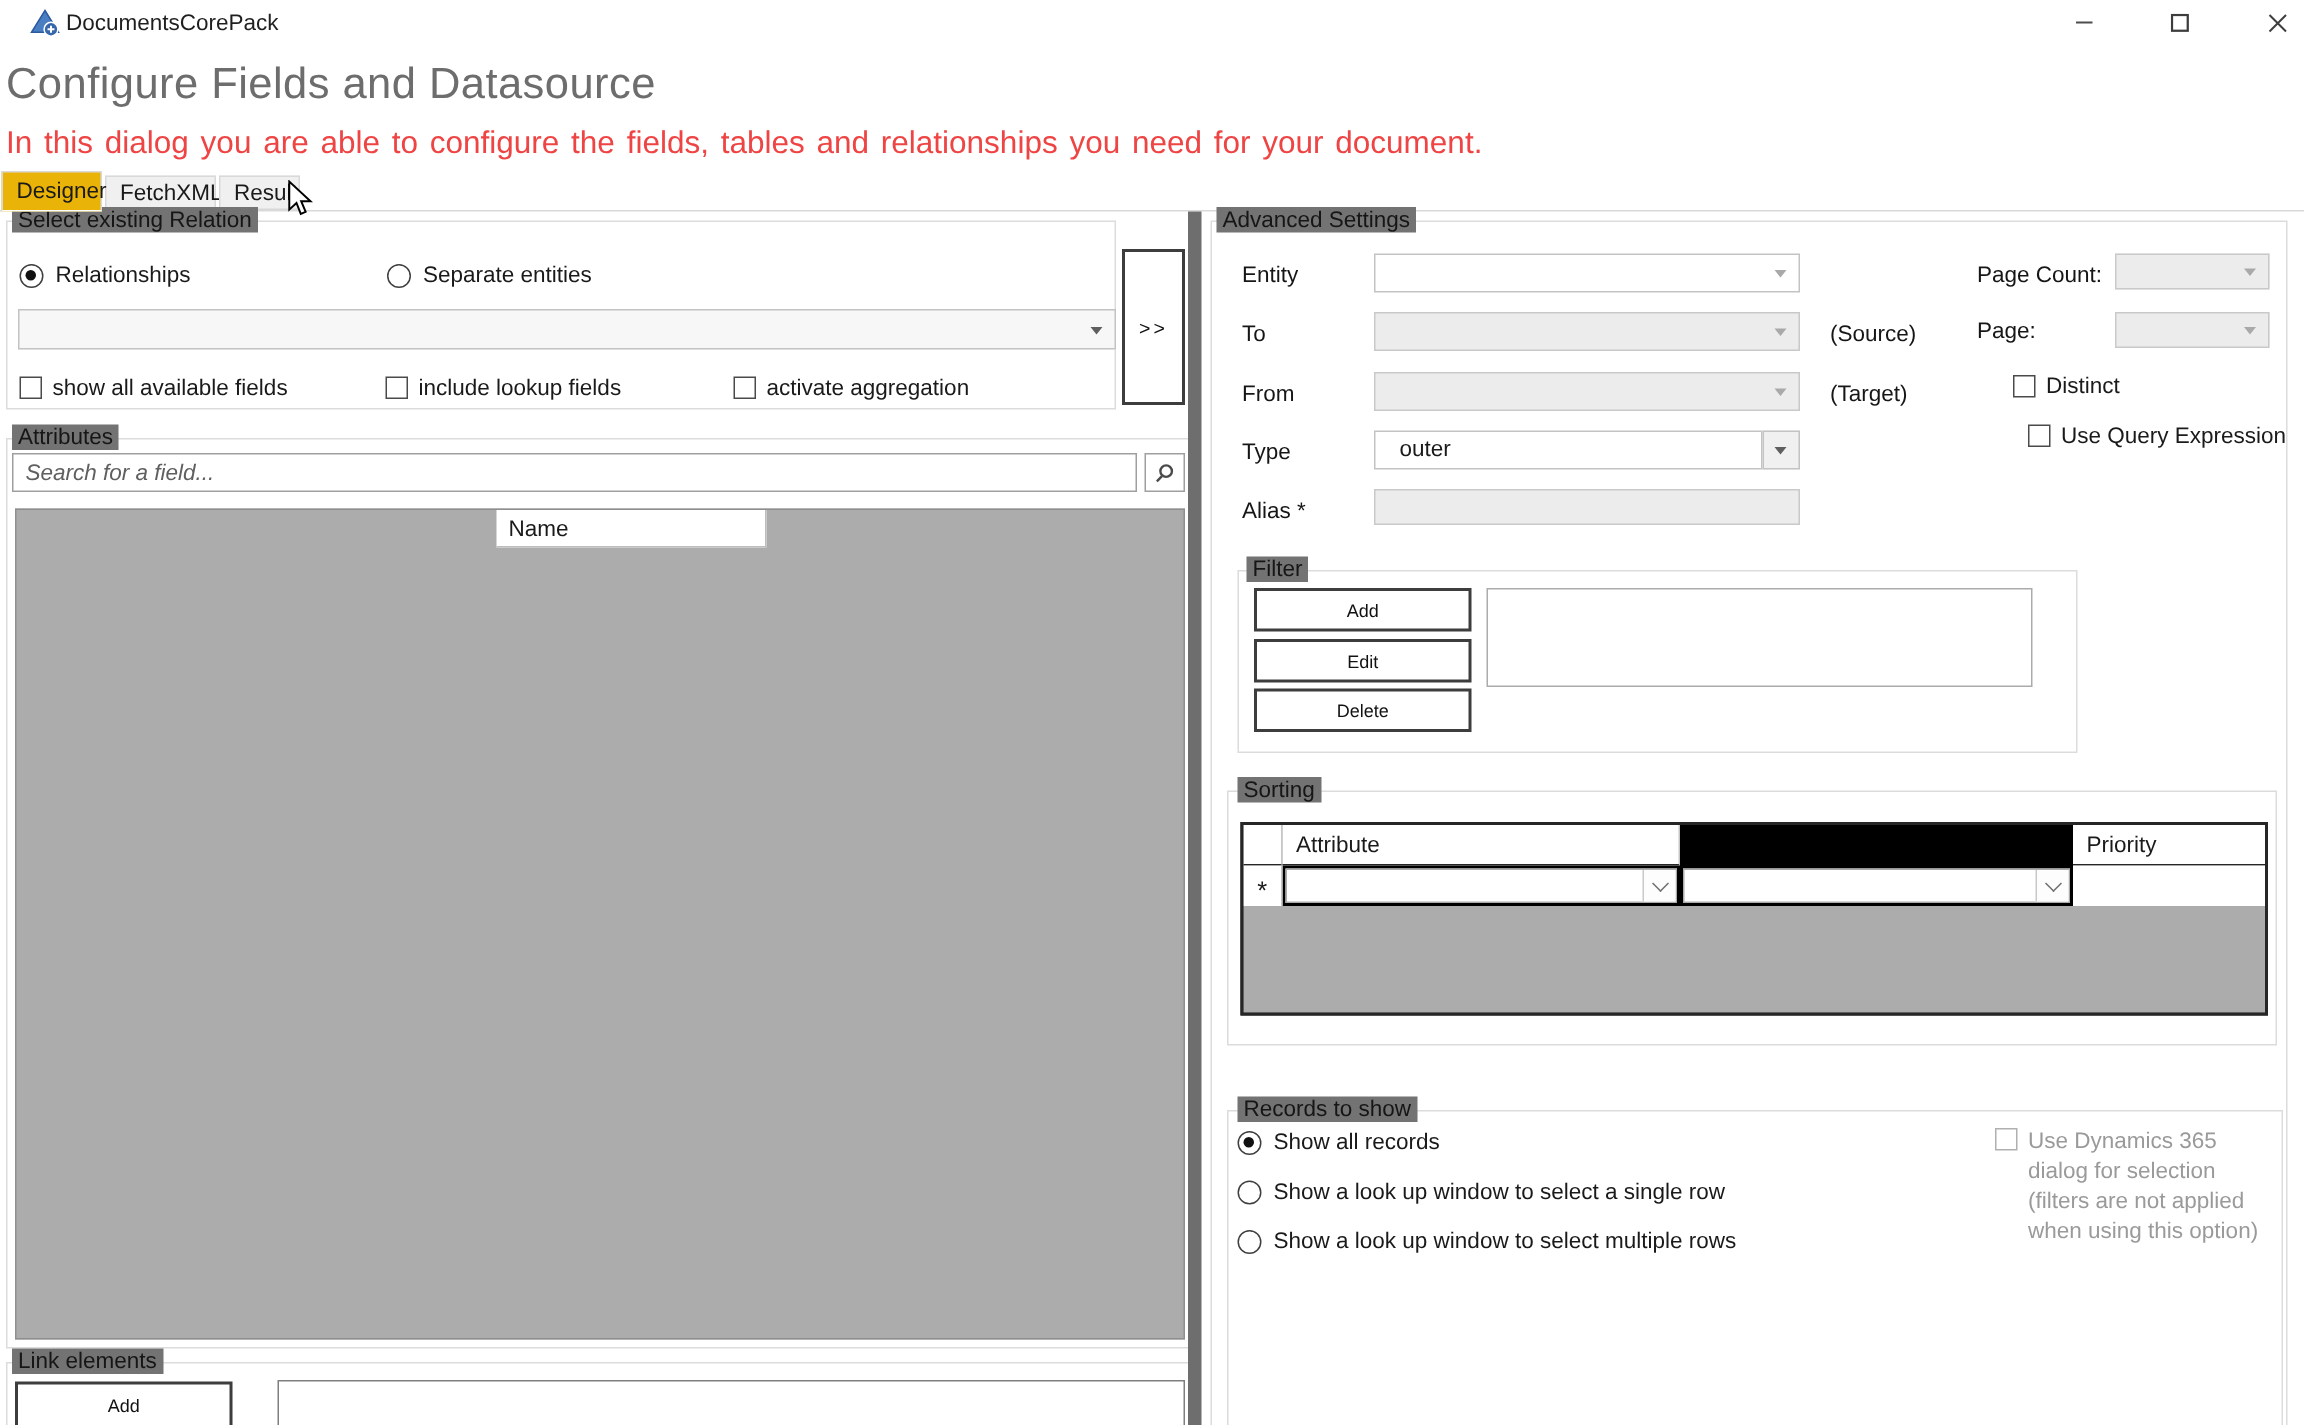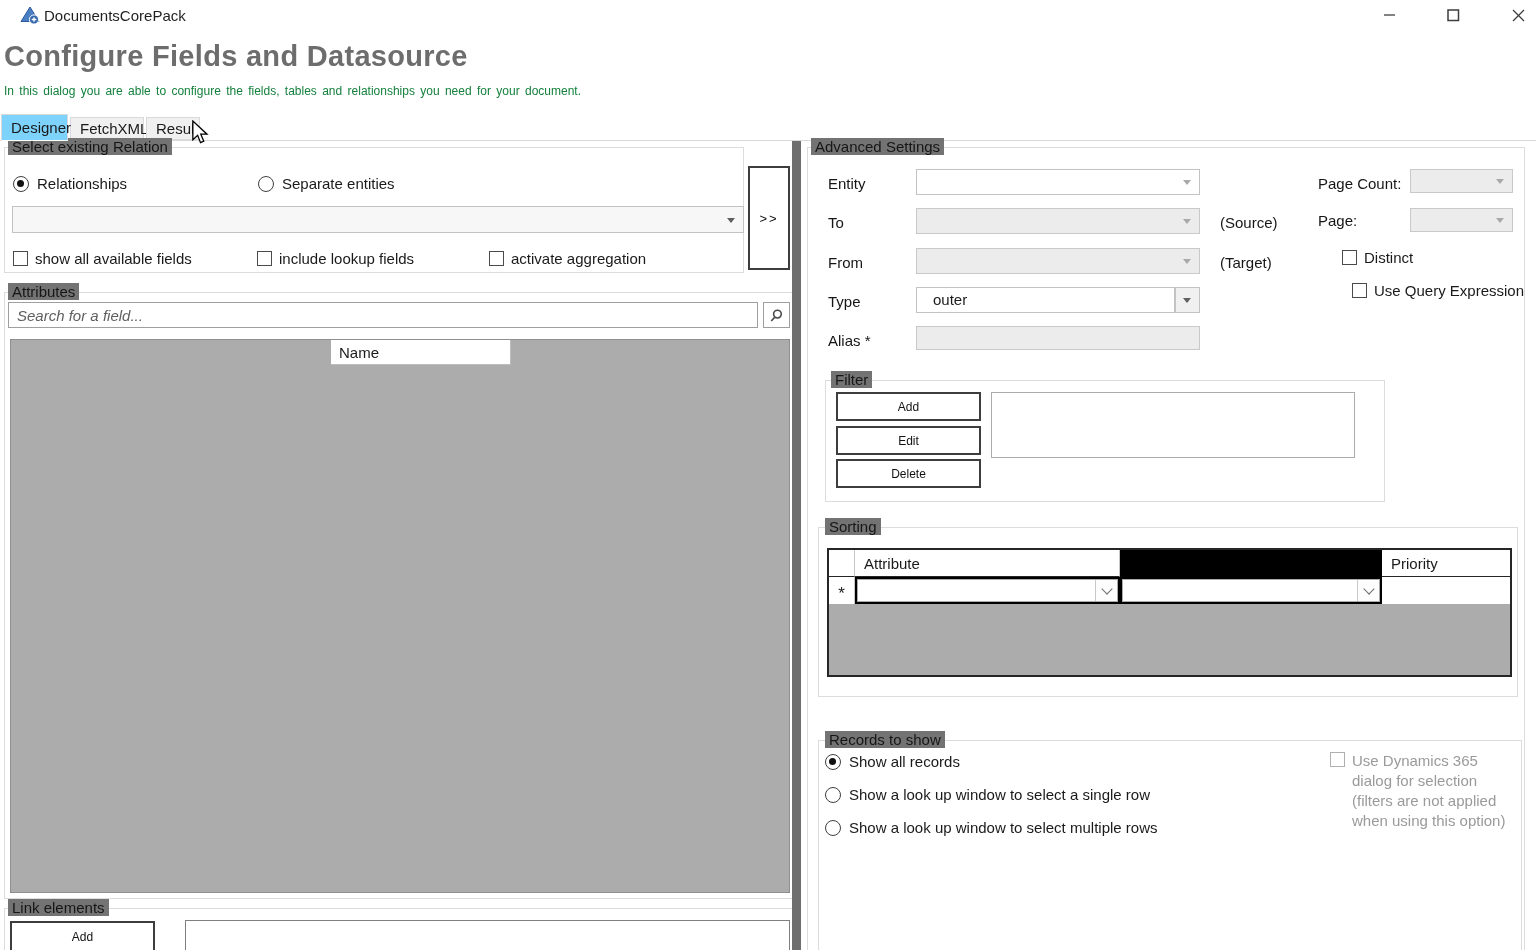--- a/index.html
+++ b/index.html
@@ -7,26 +7,26 @@
     width:1536px;height:950px;position:relative;overflow:hidden;
     background:#ffffff;color:#1a1a1a;
     font-family:"Liberation Sans",sans-serif;font-size:15px;
   }
   .abs{position:absolute}
   
   .titlebar{left:12px;top:0;width:1536px;height:30px}
   .app-title{left:32px;top:7px;font-size:15px;color:#1f1f1f}
   .winbtn{width:40px;height:26px;top:2px;display:flex;align-items:center;justify-content:center;background:transparent;border:none;cursor:default}
   
-  .page-title{left:4px;top:40px;font-size:29px;font-weight:700;color:#6d6d6d;letter-spacing:.3px}
-  .page-subtitle{left:4px;top:84px;font-size:12px;color:#15803d;word-spacing:2px}
+  .page-title{left:4px;top:40px;font-size:29px;font-weight:400;color:#6d6d6d;letter-spacing:.3px}
+  .page-subtitle{left:4px;top:84px;font-size:21px;color:#ef4444;word-spacing:2px}
   
   .tabline{left:0;top:140px;width:1536px;height:1px;background:#d9d9d9}
   .tab{height:23px;top:117px;background:#f0f0f0;border:1px solid #d9d9d9;display:flex;align-items:center;padding:0 9px;box-sizing:border-box;z-index:1}
-  .tab.active{top:114px;height:27px;background:#7dd3fc;border-bottom:1px solid #fff;z-index:3}
+  .tab.active{top:114px;height:27px;background:#eab308;border-bottom:1px solid #fff;z-index:3}
   
   .grp{border:1px solid #dcdcdc}
   .grp-label{background:#737373;padding:0 4px;font-size:15px;color:#161616;white-space:nowrap;z-index:2}
   
   .radio{display:flex;align-items:center;gap:8px}
   .radio .circle{width:14px;height:14px;border:1px solid #3f3f3f;border-radius:50%;background:#fff;position:relative;flex:none}
   .radio.checked .circle::after{content:"";position:absolute;left:3px;top:3px;width:7px;height:7px;border-radius:50%;background:#101010}
   .check{display:flex;align-items:flex-start;gap:7px}
   .check .box{width:13px;height:13px;border:1px solid #4a4a4a;background:#fff;flex:none;margin-top:1px}
   .check.dim .box{border-color:#b0b0b0}

